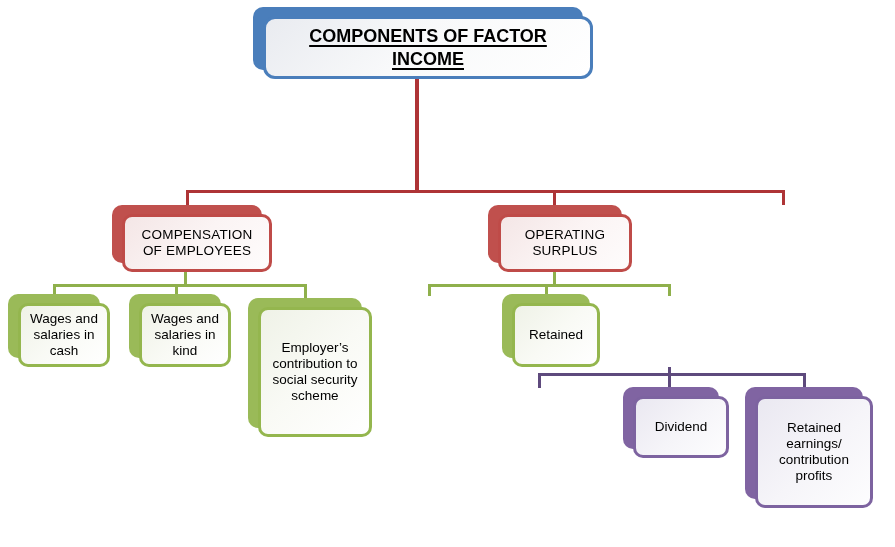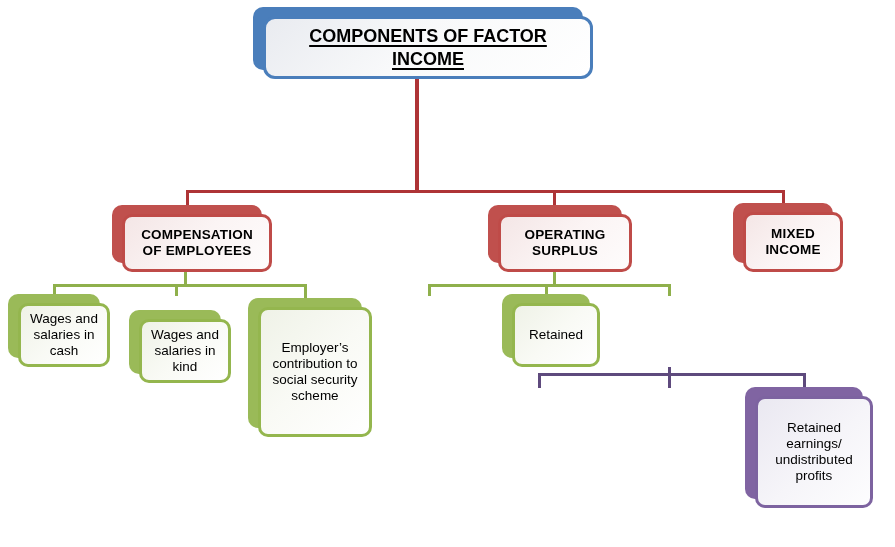--- a/index.html
+++ b/index.html
@@ -39,21 +39,21 @@
   
   .txt{display:block;padding:2px 6px;}
   .title-txt{
     font-size:18px;font-weight:bold;
     text-decoration:underline;
     text-decoration-thickness:2px;
     text-underline-offset:3px;
     padding:2px 30px;
     line-height:1.25;
   }
-  .l1-txt{font-size:13.5px;font-weight:bold;letter-spacing:.2px;}
+  .l1-txt{font-size:13.5px;font-weight:normal;letter-spacing:.2px;}
   .l2-txt{font-size:13.5px;}
   .l3-txt{font-size:13.5px;}
   
   .ln{position:absolute;}
   .ln.red{background:#ae3436;}
   .ln.grn{background:#8fb04c;}
   .ln.pur{background:#5e4a7d;}
 </style>
 </head>
 <body>
@@ -98,35 +98,29 @@
       </div>
   </div>
 
   <div class="node red" style="left:498px;top:214px;width:134px;height:58px;">
     <div class="shadow"></div>
     <div class="box">
         <span class="txt l1-txt">OPERATING SURPLUS</span>
       </div>
   </div>
 
-  <div class="node red" style="left:743px;top:212px;width:100px;height:60px;">
-    <div class="shadow"></div>
-    <div class="box">
-        <span class="txt l1-txt">MIXED INCOME</span>
-      </div>
-  </div>
 
   <div class="node green" style="left:18px;top:303px;width:92px;height:64px;">
     <div class="shadow"></div>
     <div class="box">
         <span class="txt l2-txt">Wages and salaries in cash</span>
       </div>
   </div>
 
-  <div class="node green" style="left:139px;top:319px;width:92px;height:64px;">
+  <div class="node green" style="left:139px;top:303px;width:92px;height:64px;">
     <div class="shadow"></div>
     <div class="box">
         <span class="txt l2-txt">Wages and salaries in kind</span>
       </div>
   </div>
 
   <div class="node green" style="left:258px;top:307px;width:114px;height:130px;">
     <div class="shadow"></div>
     <div class="box">
         <span class="txt l2-txt">Employer’s contribution to social security scheme</span>
@@ -136,21 +130,27 @@
 
   <div class="node green" style="left:512px;top:303px;width:88px;height:64px;">
     <div class="shadow"></div>
     <div class="box">
         <span class="txt l2-txt">Retained</span>
       </div>
   </div>
 
 
 
+  <div class="node purple" style="left:633px;top:396px;width:96px;height:62px;">
+    <div class="shadow"></div>
+    <div class="box">
+        <span class="txt l3-txt">Dividend</span>
+      </div>
+  </div>
 
   <div class="node purple" style="left:755px;top:396px;width:118px;height:112px;">
     <div class="shadow"></div>
     <div class="box">
-        <span class="txt l3-txt">Retained earnings/ undistributed profits</span>
+        <span class="txt l3-txt">Retained earnings/ contribution profits</span>
       </div>
   </div>
 
 </div>
 
 </body></html>

